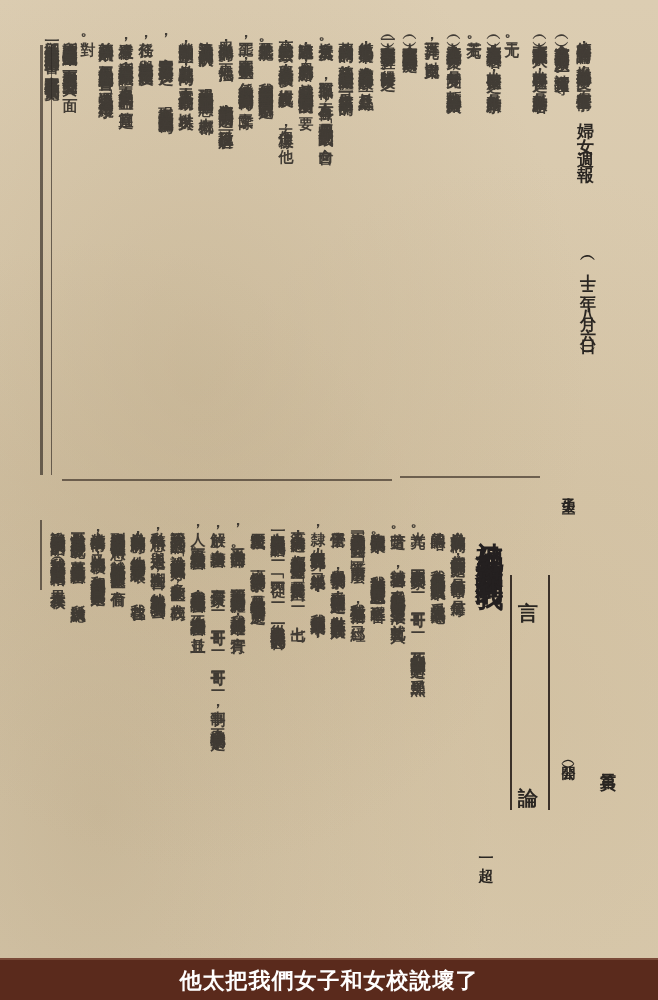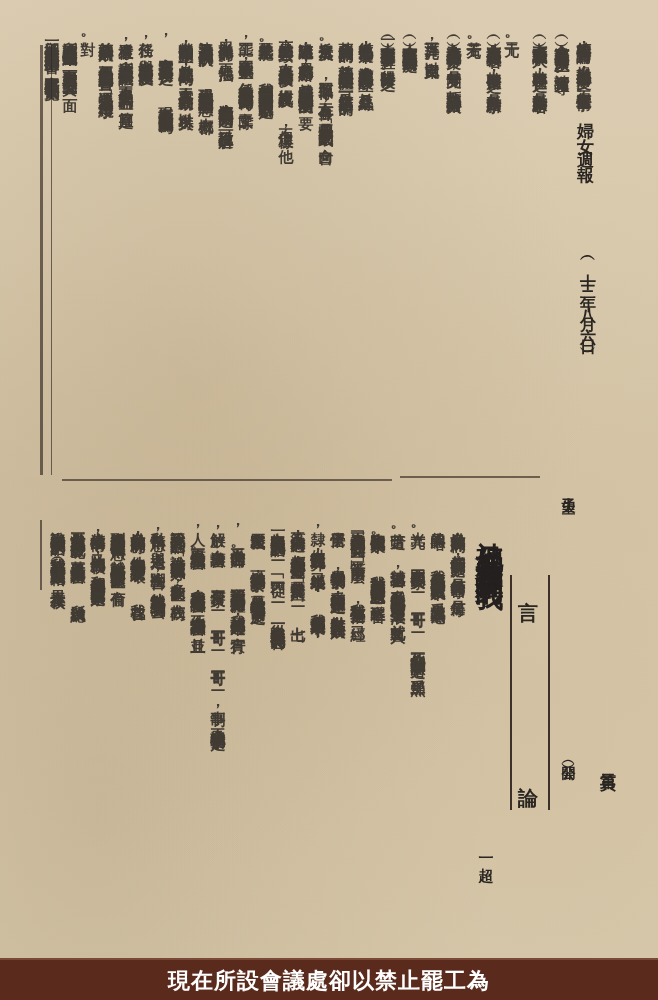--- a/index.html
+++ b/index.html
@@ -162,14 +162,14 @@
     <div class="vcol" style="left:146px;top:520px;height:428px;width:22px;">私自惰怠，與人通走，腳生狗合」，他就常常罵我不要求我出去。</div>
     <div class="vcol" style="left:126px;top:520px;height:428px;width:22px;">全世界的姊妹們呀，他太把我們女子和女校說壞了。  我曾在</div>
     <div class="vcol" style="left:106px;top:520px;height:428px;width:22px;">到過幾國女校的女生私自惰怠：就說其中有些個學校的少數女生，有偷</div>
     <div class="vcol" style="left:86px;top:520px;height:428px;width:22px;">人偷漢的事情，又比他們男校，和他們自身的日日夜賭（我的家長是</div>
     <div class="vcol" style="left:66px;top:520px;height:428px;width:22px;">哥哥就是如此）下流了好多呢：若要男子也是要讀書？  所以我總</div>
     <div class="vcol" style="left:46px;top:520px;height:428px;width:22px;">說出那些輕賤女子的話，我就認為不平（何等的誣衊人格）：「果真在女校</div>
   </div>
 </div>
 
 <div class="caption-bar">
-  <span class="caption-text">現在所設會議處卻以禁止罷工為</span>
+  <span class="caption-text">他太把我們女子和女校說壞了</span>
 </div>
 
 </body></html>

